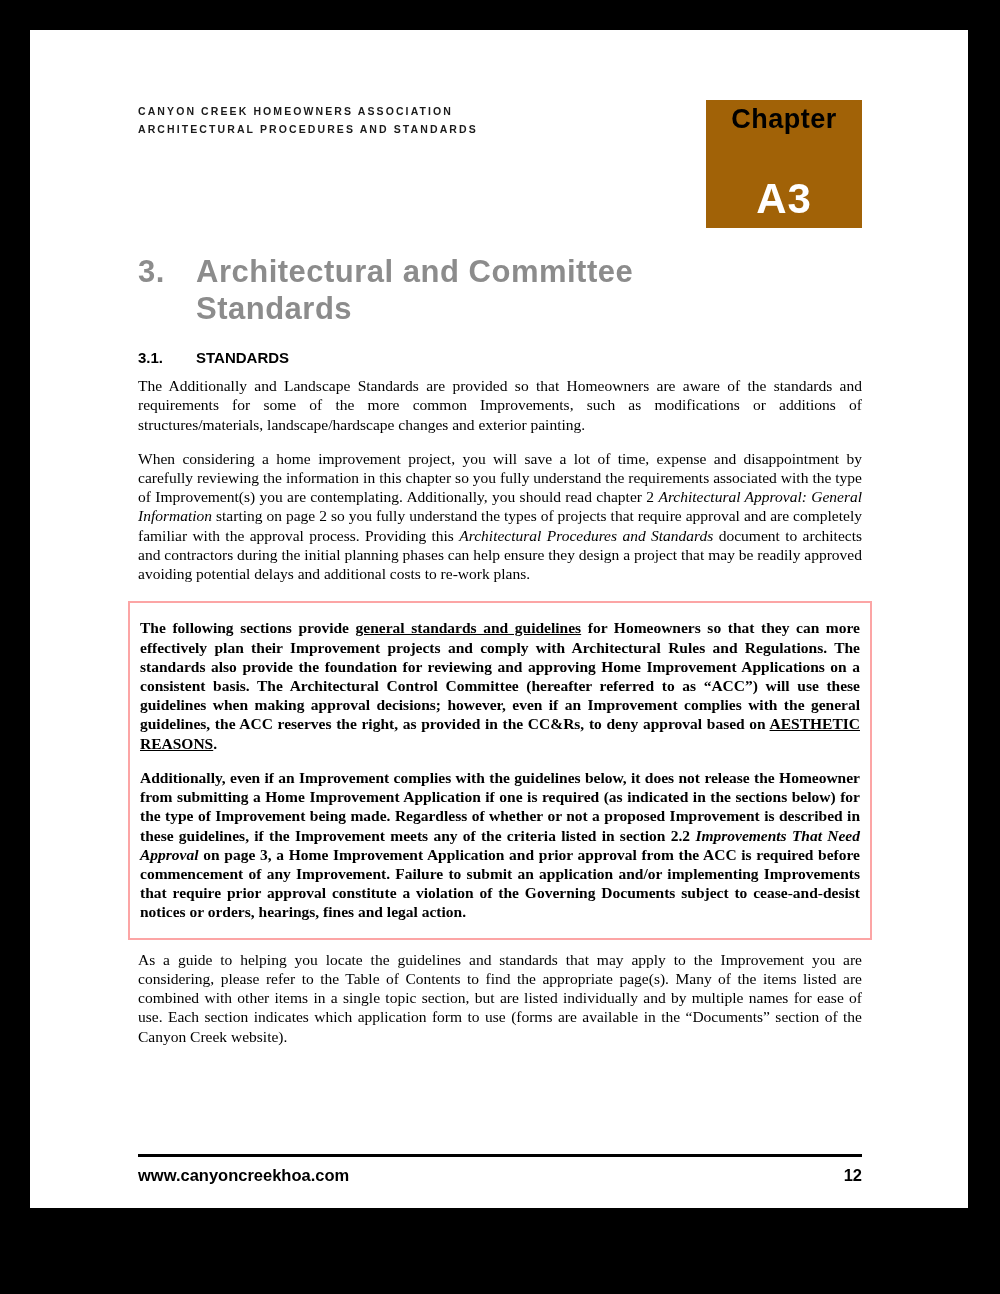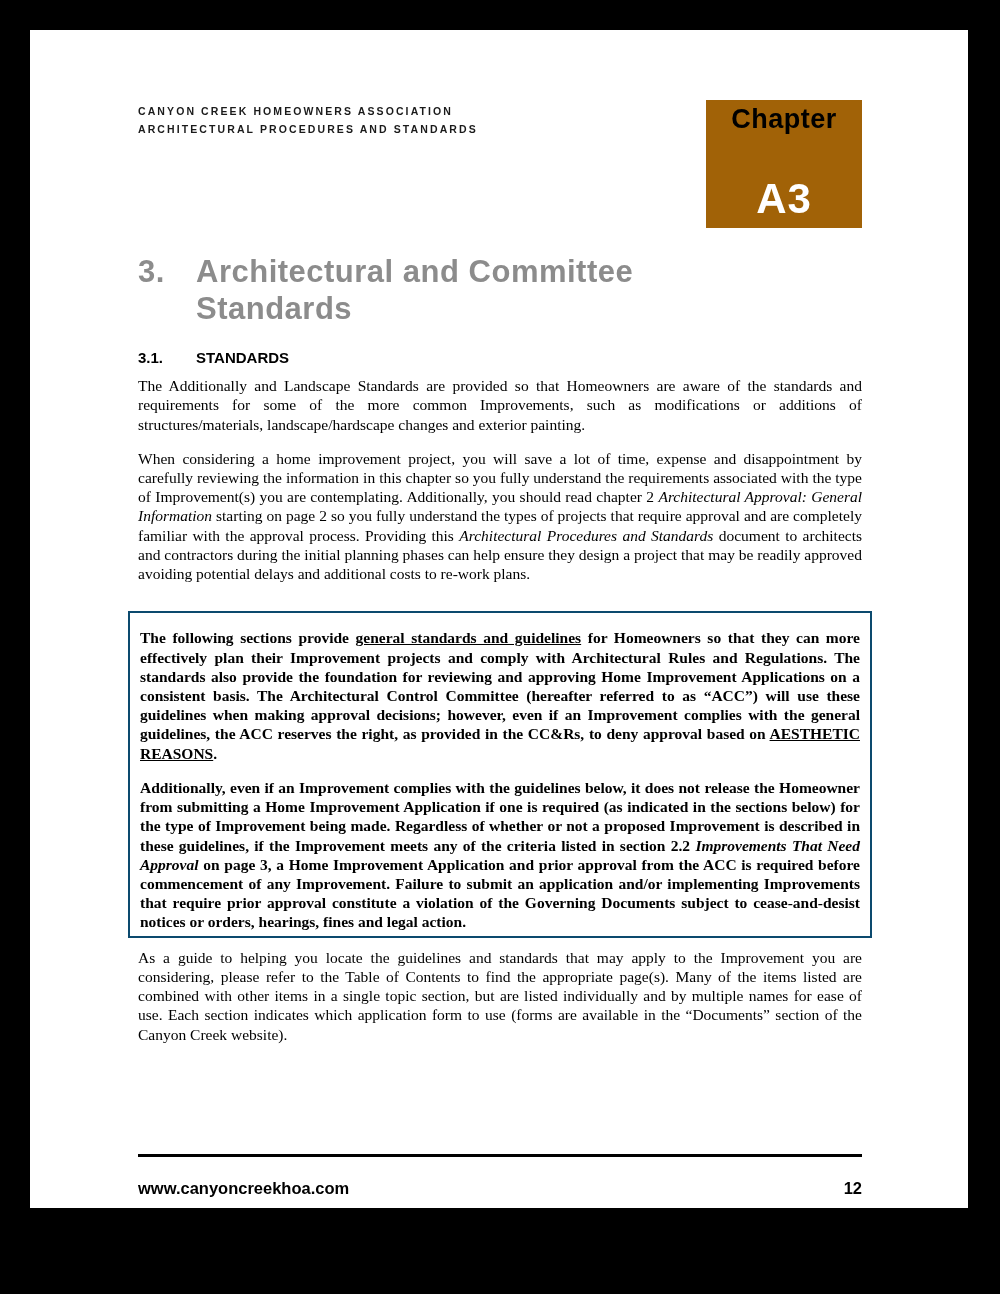--- a/index.html
+++ b/index.html
@@ -102,39 +102,39 @@
     color: #000000;
     text-align: justify;
     margin: 10px 0 0 0;
   }
   p.body + p.body {
     margin-top: 15px;
   }
   .italic { font-style: italic; }
   .underline { text-decoration: underline; }
   .callout {
-    border: 2px solid #0c4a6e;
-    margin: 28px -10px 0 -10px;
-    padding: 5px 10px 4px 10px;
+    border: 2px solid #fca5a5;
+    margin: 18px -10px 0 -10px;
+    padding: 5px 10px 16px 10px;
   }
   .callout p.body {
     font-weight: bold;
     font-size: 15.5px;
   }
   .closing {
     margin-top: 18px;
   }
   
   .footer {
     position: absolute;
     left: 108px;
     right: 106px;
     top: 1124px;
     border-top: 3px solid #000000;
-    padding-top: 22px;
+    padding-top: 9px;
     display: flex;
     justify-content: space-between;
     align-items: baseline;
     font-family: "Liberation Sans", sans-serif;
     font-weight: bold;
     font-size: 16.5px;
     color: #000000;
   }
 </style>
 </head>

